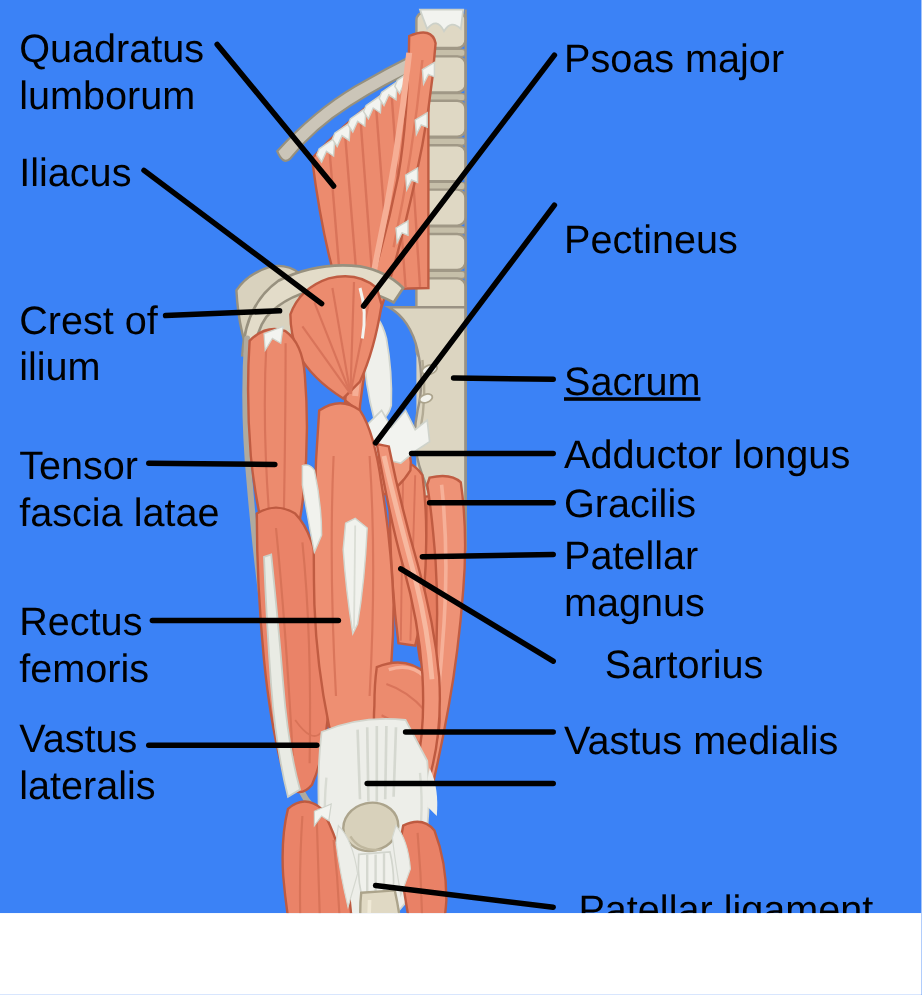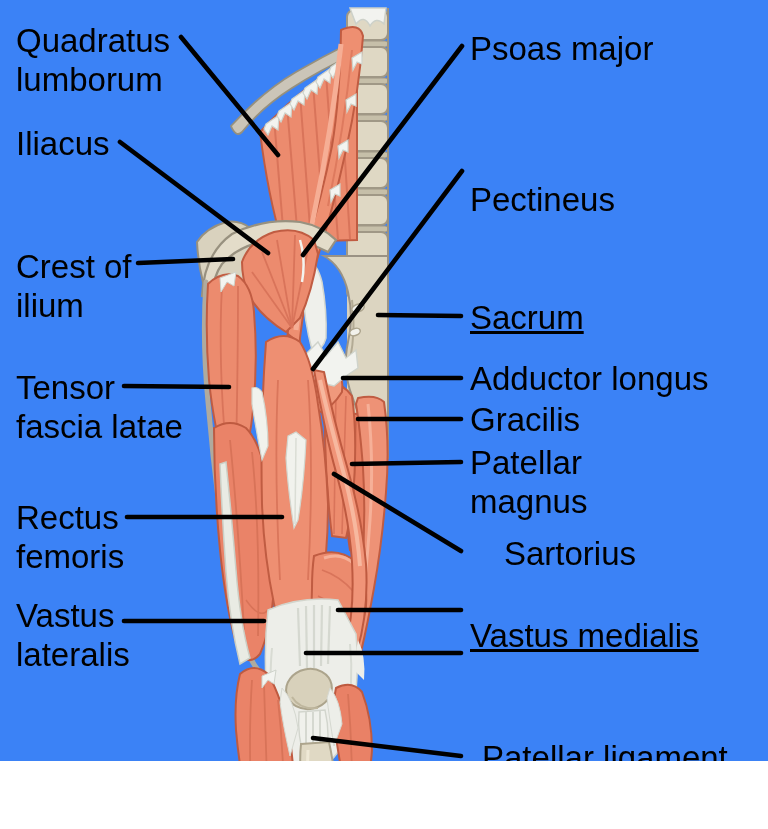--- a/index.html
+++ b/index.html
@@ -268,21 +268,21 @@
       <div class="label" style="left: 470px; top: 400px; color: rgb(0, 0, 0);">
         <div>Gracilis</div>
       </div>
       <div class="label" style="left: 470px; top: 443px; color: rgb(0, 0, 0);">
         <div>Patellar</div>
         <div>magnus</div>
       </div>
       <div class="label" style="left: 470px; top: 534px; color: rgb(0, 0, 0); margin-left: 34px;">
         <div>Sartorius</div>
       </div>
-      <div class="label" style="left: 470px; top: 616px; color: rgb(0, 0, 0); text-decoration: underline;">
+      <div class="label" style="left: 470px; top: 597px; color: rgb(0, 0, 0);">
         <div>Vastus medialis</div>
       </div>
       <div class="label" style="left: 482px; top: 738px; color: rgb(0, 0, 0);">
         <div>Patellar ligament</div>
       </div>
     </div>
 
 </div>
 
 </body></html>

